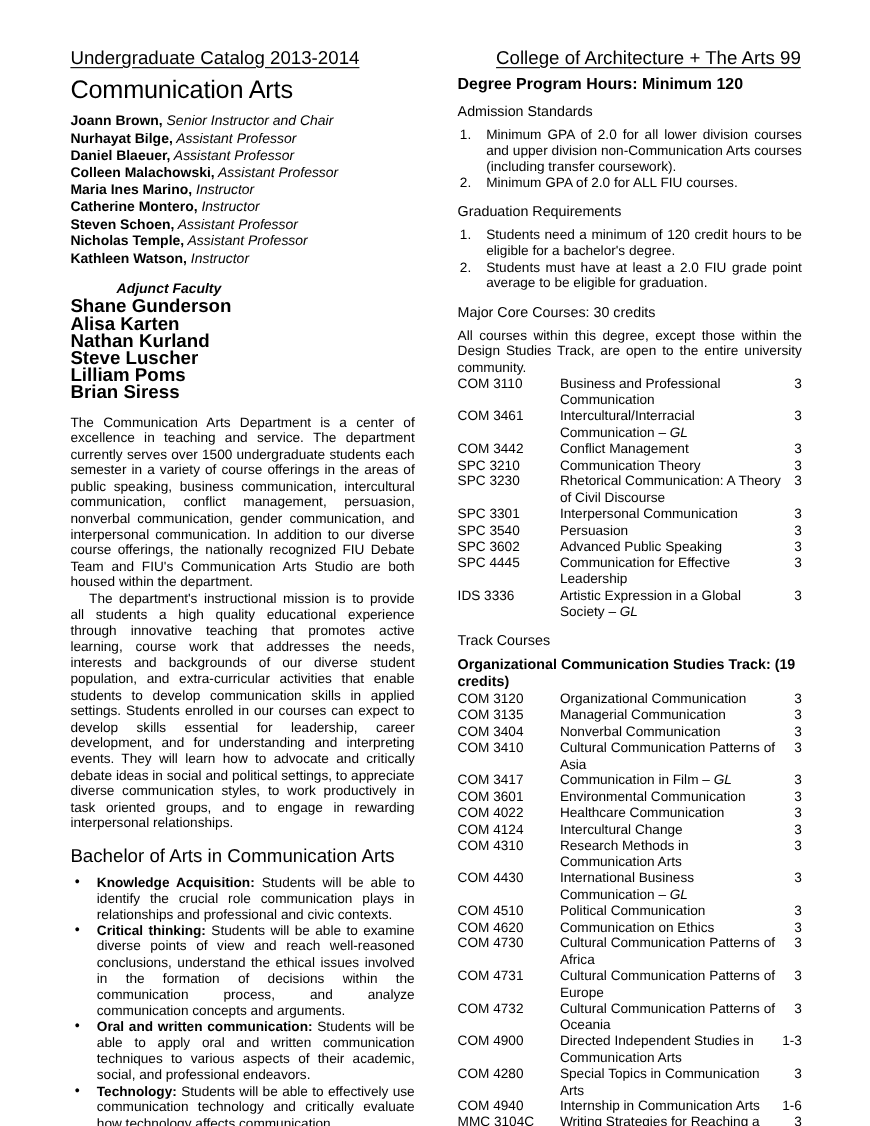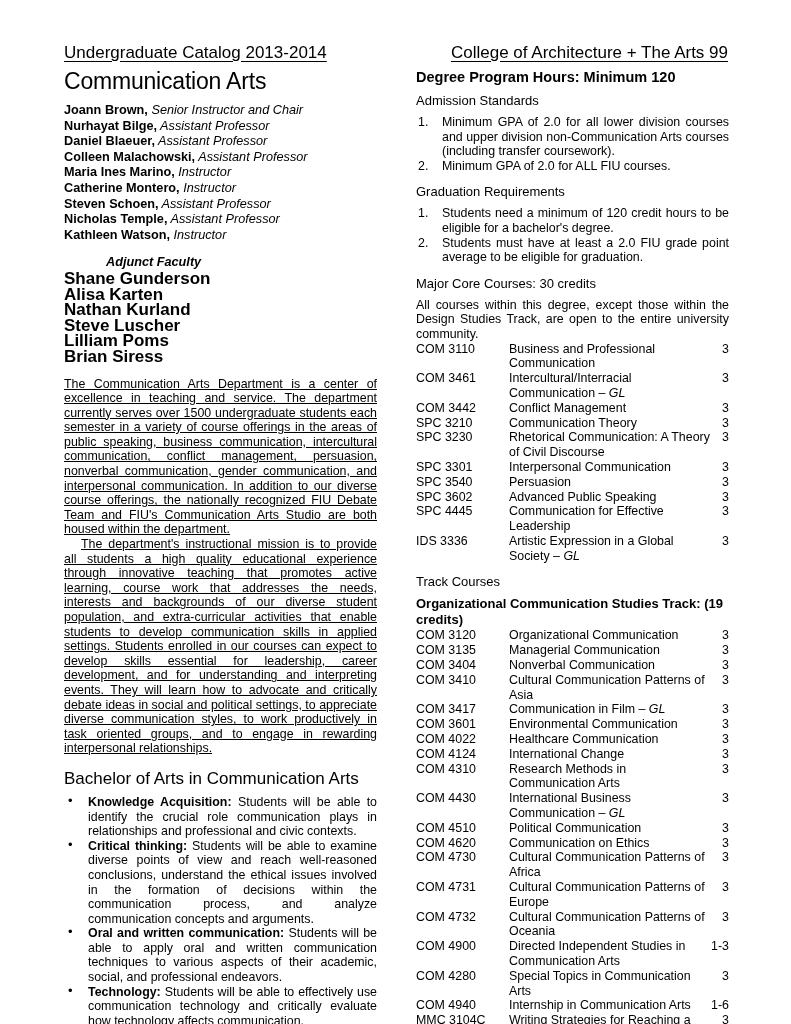--- a/index.html
+++ b/index.html
@@ -100,21 +100,20 @@
     line-height: 15.6px;
     font-weight: bold;
   }
 
   p.body {
     font-size: 12.4px;
     line-height: 14.6px;
     text-align: justify;
     margin: 0;
     text-indent: 0;
-    text-decoration: underline;
   }
   p.body.indent { text-indent: 17px; }
   .spacer-para { height: 12px; }
 
   
   ul.bullets {
     list-style: none;
     margin: 0;
     padding: 0;
   }
@@ -339,21 +338,21 @@
             <td class="c-title"><span>Environmental Communication</span></td>
             <td class="c-cred">3</td>
           </tr>
           <tr>
             <td class="c-code">COM 4022</td>
             <td class="c-title"><span>Healthcare Communication</span></td>
             <td class="c-cred">3</td>
           </tr>
           <tr>
             <td class="c-code">COM 4124</td>
-            <td class="c-title"><span>International Change</span></td>
+            <td class="c-title"><span>Intercultural Change</span></td>
             <td class="c-cred">3</td>
           </tr>
           <tr>
             <td class="c-code">COM 4310</td>
             <td class="c-title"><span>Research Methods in Communication Arts</span></td>
             <td class="c-cred">3</td>
           </tr>
           <tr>
             <td class="c-code">COM 4430</td>
             <td class="c-title"><span>International Business Communication – </span><i>GL</i></td>

